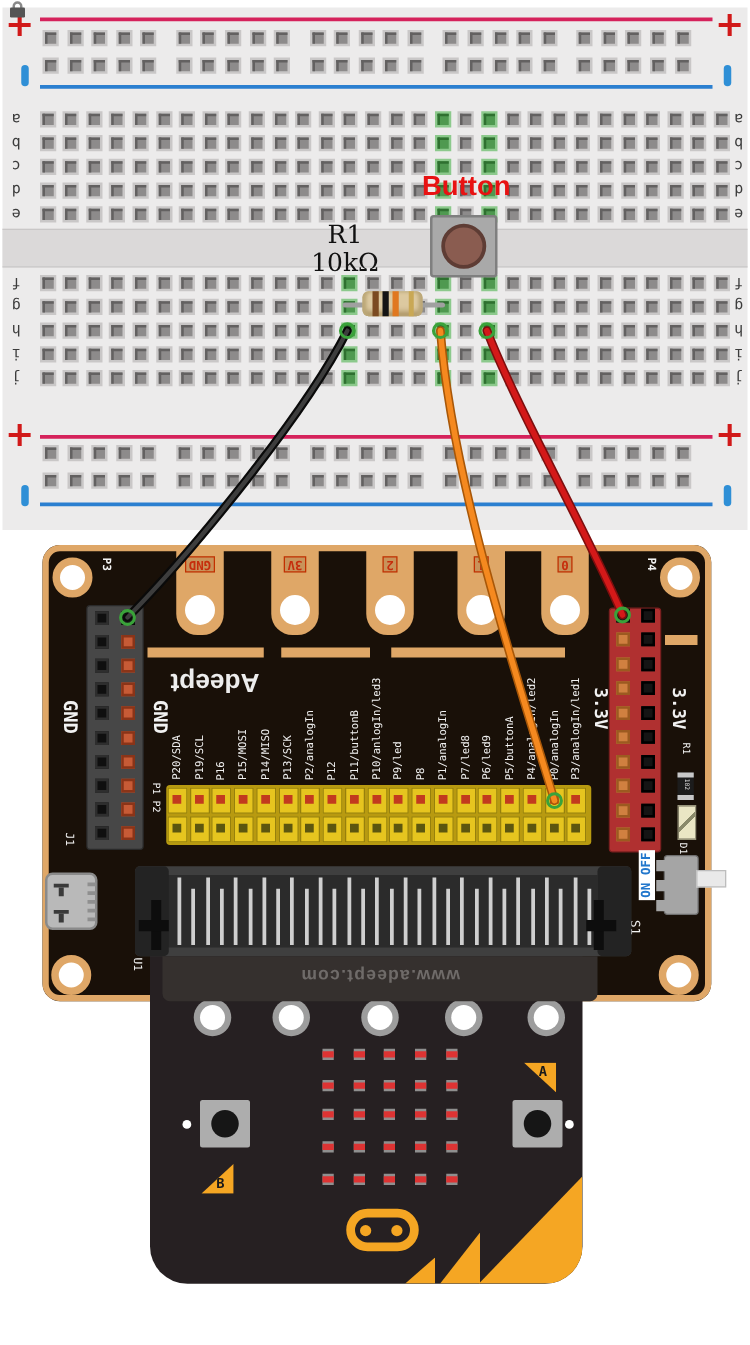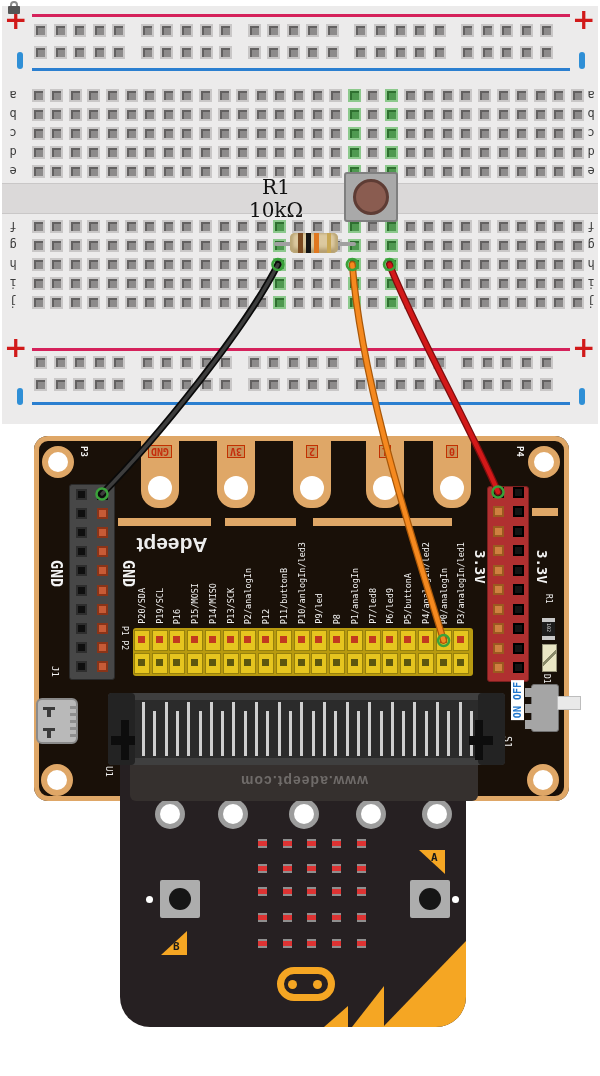--- a/index.html
+++ b/index.html
@@ -1377,20 +1377,21 @@
 
     <div id="pushbutton">
       <div class="leg" style="left:345px;top:170px;"></div>
       <div class="leg" style="left:382px;top:170px;"></div>
       <div class="leg" style="left:345px;top:203px;"></div>
       <div class="leg" style="left:382px;top:203px;"></div>
       <div class="bbody"></div>
       <div class="cap"></div>
     </div>
 
+    <div id="button-label" style="color: rgb(232, 18, 18);">Button</div>
     <div id="resistor-label">
       <div>R1</div>
       <div>10kΩ</div>
     </div>
   </div>
 
   <div id="board">
     <div id="tabs">
         <div class="tab" style="left: 107px;">
           <div class="thole"></div>

